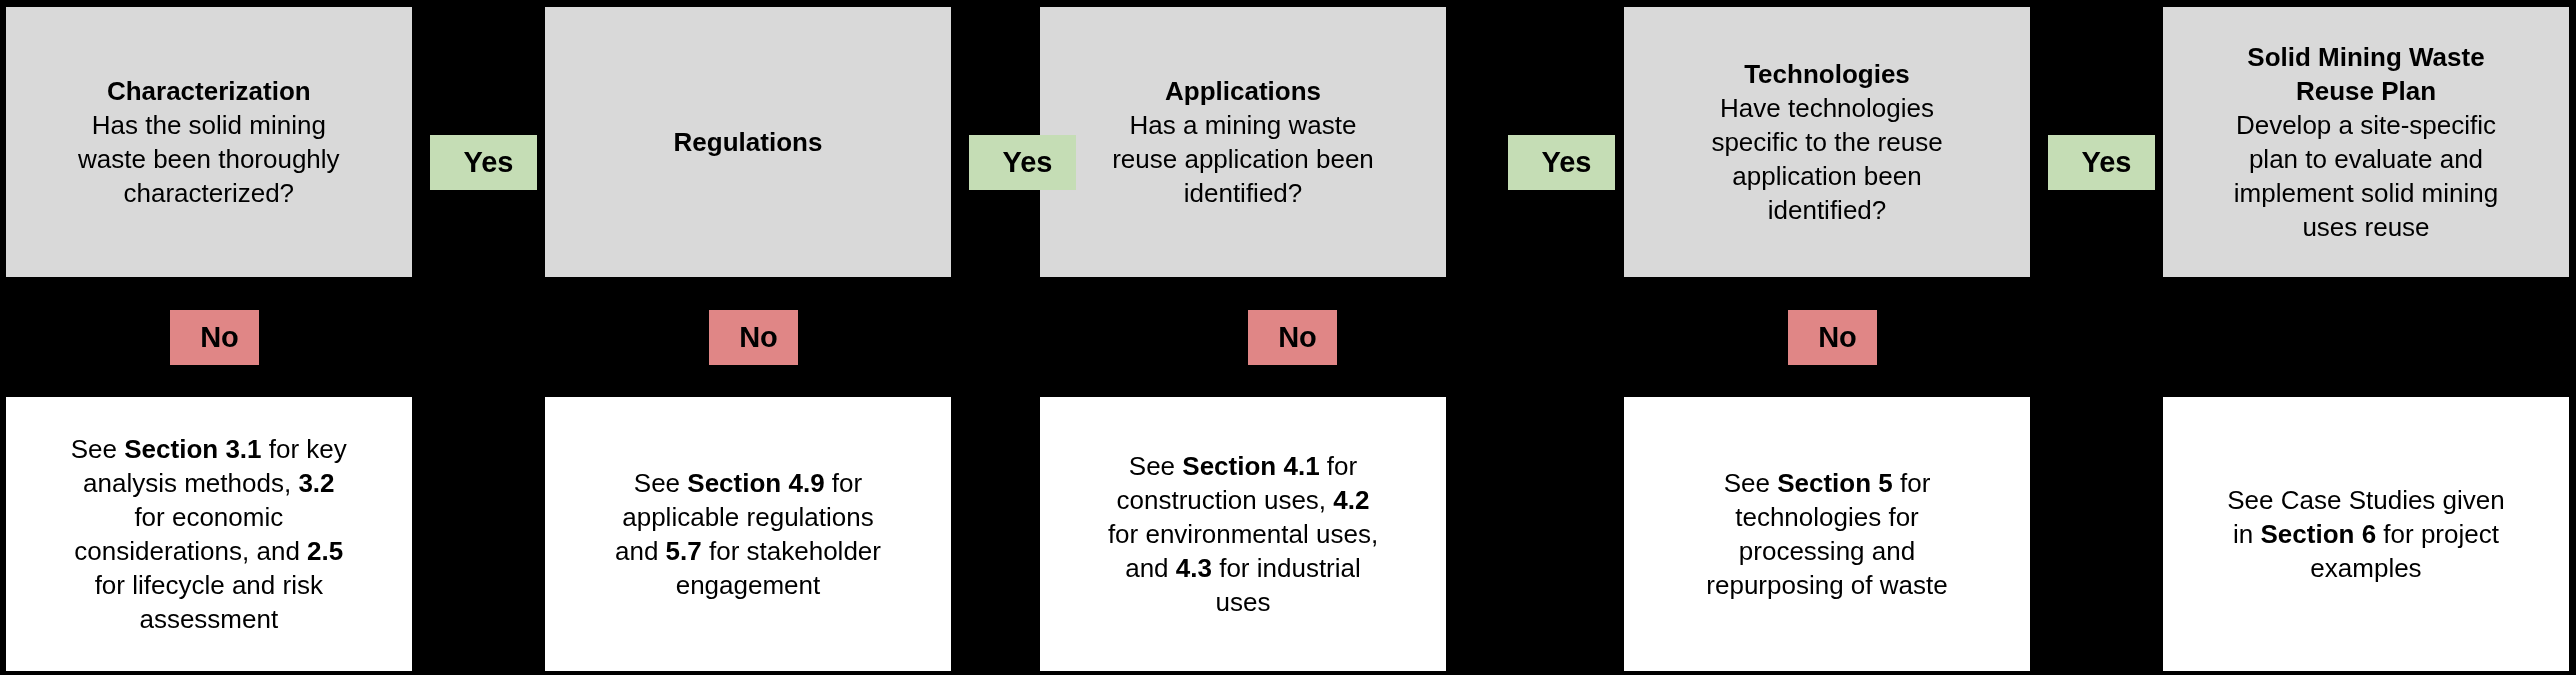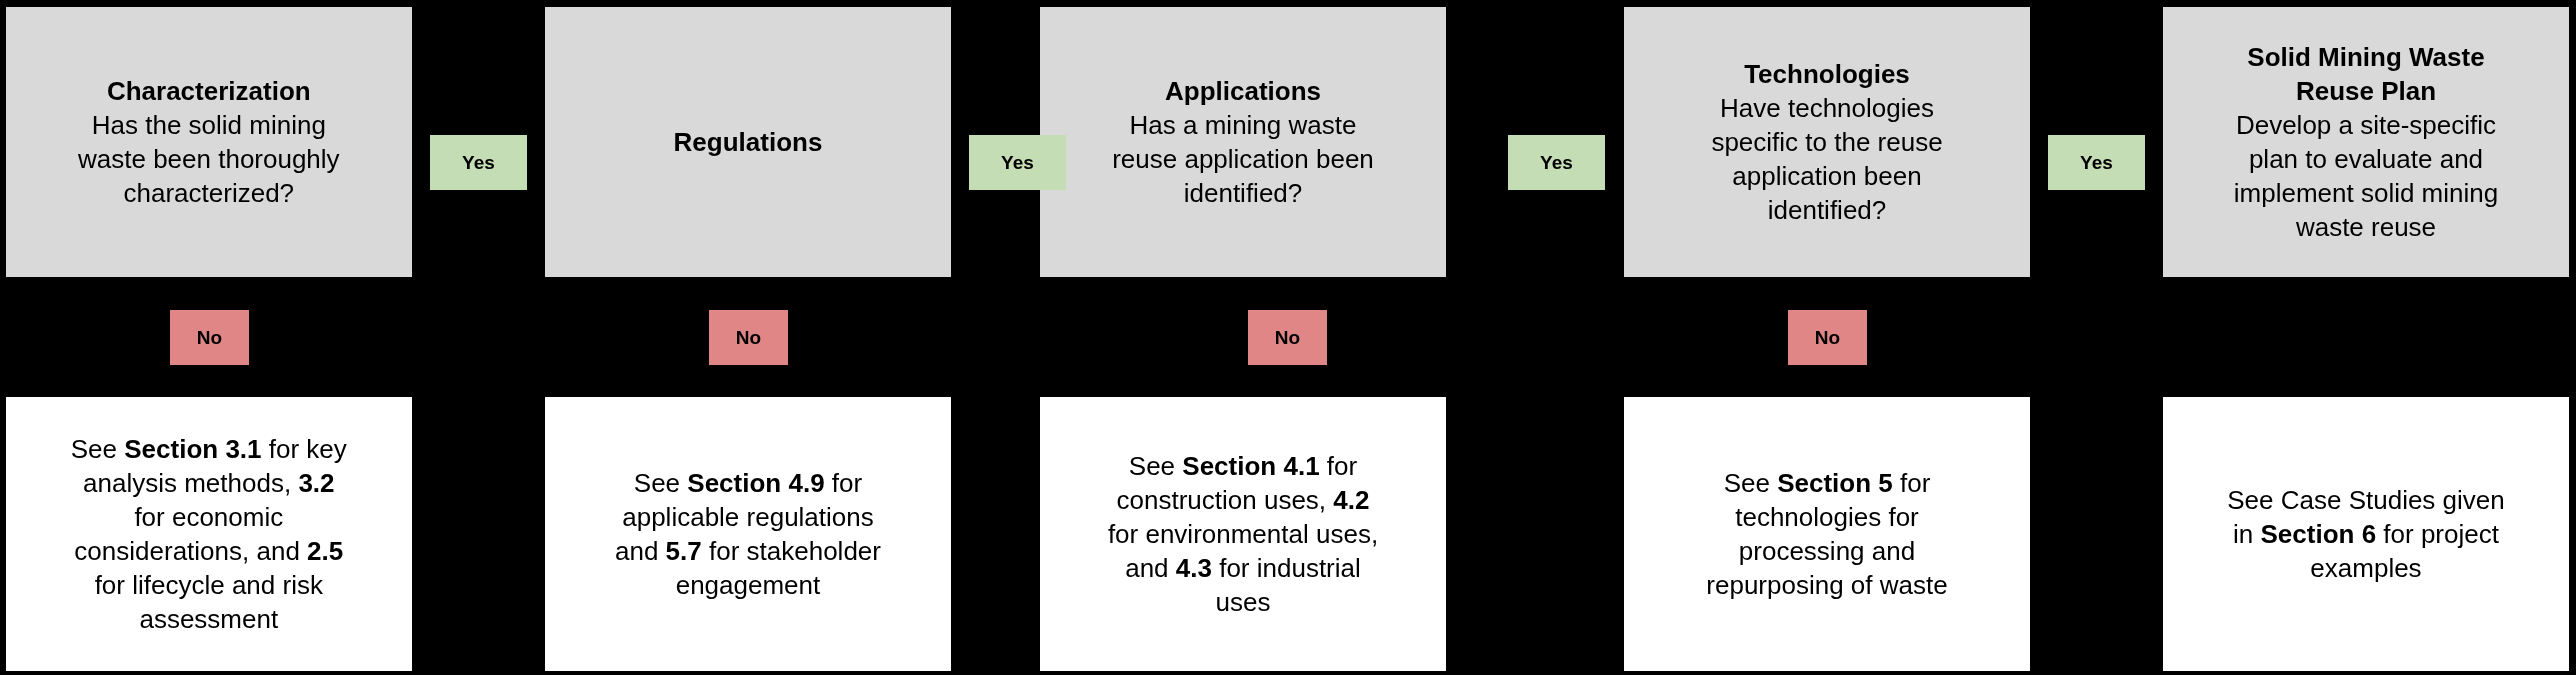--- a/index.html
+++ b/index.html
@@ -20,21 +20,21 @@
     position:absolute;top:397px;height:274px;width:406px;
     background:var(--bottom-white,#ffffff);
     display:flex;align-items:center;justify-content:center;
     text-align:center;padding:0 17px;box-sizing:border-box;
   }
   .col-0{left:5.8px}.col-1{left:545px}.col-2{left:1040px}.col-3{left:1624px}.col-4{left:2163px}
   .box-title{font-weight:bold;}
   .box-title,.box-body{font-size:26px;line-height:34px;white-space:pre-line;}
   .badge{
     position:absolute;display:flex;align-items:center;justify-content:center;
-    font-weight:bold;font-size:19px;line-height:1;
+    font-weight:bold;font-size:29px;line-height:1;padding-left:10px;
   }
   .yes-badge{top:135px;width:97px;height:55px;background:var(--yes-green,#c5ddb5);}
   .gap-0{left:430px}.gap-1{left:969px}.gap-2{left:1508px}.gap-3{left:2048px}
   .no-badge{top:310px;width:79px;height:55px;background:var(--no-red,#e08686);}
   .no-0{left:170px}.no-1{left:709px}.no-2{left:1248px}.no-3{left:1788px}
 </style>
 </head>
 <body>
 
 <div class="canvas">
@@ -69,21 +69,21 @@
 identified?</div>
     </div>
   </section>
   <section class="top-box col-4">
     <div>
       <div class="box-title">Solid Mining Waste
 Reuse Plan</div>
       <div class="box-body">Develop a site-specific
 plan to evaluate and
 implement solid mining
-waste reuse</div>
+uses reuse</div>
     </div>
   </section>
 
   <div class="badge yes-badge gap-0">Yes</div>
   <div class="badge yes-badge gap-1">Yes</div>
   <div class="badge yes-badge gap-2">Yes</div>
   <div class="badge yes-badge gap-3">Yes</div>
 
   <div class="badge no-badge no-0">No</div>
   <div class="badge no-badge no-1">No</div>

